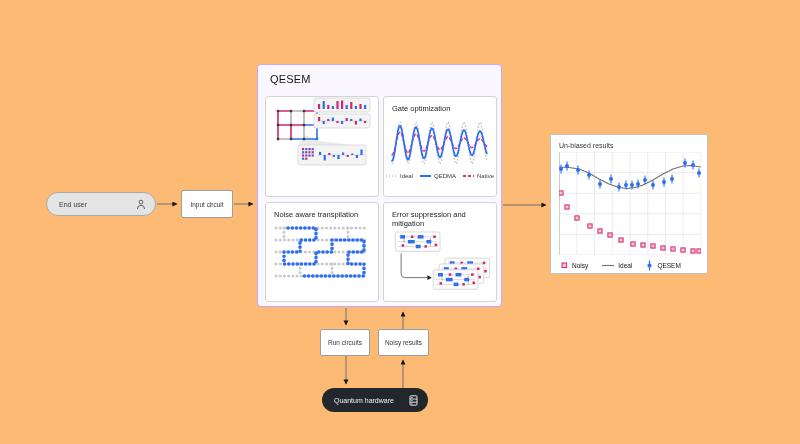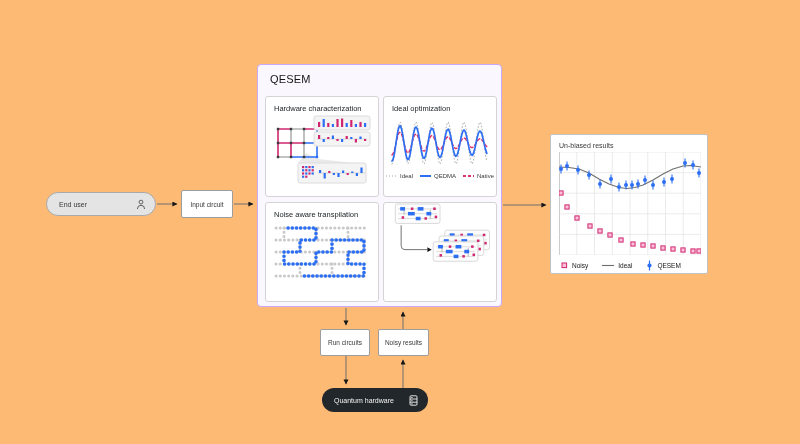--- a/index.html
+++ b/index.html
@@ -74,21 +74,20 @@
   </div>
 
   <div class="abs node-box box-input">
     <span>Input circuit</span>
   </div>
 
   <div class="abs qesem">
     <div class="qesem-title">QESEM</div>
 
     <div class="panel p1">
-      <div class="panel-title">Hardware characterization</div>
       <div class="panel-art">
         <svg width="104" height="74" viewBox="0 0 104 74">
 
           <polygon points="36,38 48,44 84,48 28,48" fill="#d9d9d9" opacity="0.55"></polygon>
 
           <g stroke-width="1.6">
             <line x1="8" y1="14" x2="21" y2="14" stroke="#d02670"></line>
             <line x1="21" y1="14" x2="34" y2="14" stroke="#b0b0b0"></line>
             <line x1="34" y1="14" x2="47" y2="14" stroke="#d02670"></line>
             <line x1="8" y1="28" x2="21" y2="28" stroke="#d02670"></line>
@@ -189,21 +188,21 @@
               <rect x="81.2" y="56.5" width="2.2" height="1.5"></rect>
               <rect x="85.8" y="58" width="2.2" height="3"></rect>
               <rect x="90.4" y="52.5" width="2.2" height="5.5"></rect>
             </g>
           </g>
         </svg>
       </div>
     </div>
 
     <div class="panel p2">
-      <div class="panel-title">Ideal optimization</div>
+      <div class="panel-title">Gate optimization</div>
       <div class="panel-art">
         <svg id="gate-svg" width="100" height="56" viewBox="0 0 100 56">
             <path d="M2.0,49.0L3.2,46.7L4.4,40.3L5.6,31.3L6.8,21.5L8.0,13.2L9.2,8.0L10.4,7.3L11.6,11.0L12.8,18.5L14.0,28.0L15.2,37.5L16.4,45.0L17.6,48.7L18.8,48.0L20.0,42.8L21.2,34.5L22.4,24.7L23.6,15.7L24.8,9.3L26.0,7.0L27.2,9.3L28.4,15.7L29.6,24.7L30.8,34.5L32.0,42.8L33.2,48.0L34.4,48.7L35.6,45.0L36.8,37.5L38.0,28.0L39.2,18.5L40.4,11.0L41.6,7.3L42.8,8.0L44.0,13.2L45.2,21.5L46.4,31.3L47.6,40.3L48.8,46.7L50.0,49.0L51.2,46.7L52.4,40.3L53.6,31.3L54.8,21.5L56.0,13.2L57.2,8.0L58.4,7.3L59.6,11.0L60.8,18.5L62.0,28.0L63.2,37.5L64.4,45.0L65.6,48.7L66.8,48.0L68.0,42.8L69.2,34.5L70.4,24.7L71.6,15.7L72.8,9.3L74.0,7.0L75.2,9.3L76.4,15.7L77.6,24.7L78.8,34.5L80.0,42.8L81.2,48.0L82.4,48.7L83.6,45.0L84.8,37.5L86.0,28.0L87.2,18.5L88.4,11.0L89.6,7.3L90.8,8.0L92.0,13.2L93.2,21.5L94.4,31.3L95.6,40.3L96.8,46.7" fill="none" stroke="#a4a4a4" stroke-width="0.9" stroke-dasharray="0.9 2.4" stroke-linecap="round" stroke-linejoin="round"></path>
             <path d="M2.0,40.0L3.2,38.5L4.4,34.9L5.6,29.8L6.8,24.5L8.0,20.1L9.2,17.5L10.4,17.3L11.6,19.3L12.8,23.2L14.0,28.0L15.2,32.7L16.4,36.2L17.6,37.9L18.8,37.4L20.0,34.9L21.2,31.0L22.4,26.5L23.6,22.5L24.8,19.8L26.0,19.0L27.2,20.1L28.4,22.8L29.6,26.6L30.8,30.6L32.0,34.0L33.2,35.9L34.4,36.1L35.6,34.5L36.8,31.6L38.0,28.0L39.2,24.5L40.4,21.8L41.6,20.6L42.8,20.9L44.0,22.8L45.2,25.8L46.4,29.1L47.6,32.1L48.8,34.2L50.0,34.8L51.2,34.0L52.4,31.9L53.6,29.0L54.8,26.0L56.0,23.5L57.2,22.0L58.4,21.9L59.6,23.1L60.8,25.3L62.0,28.0L63.2,30.7L64.4,32.7L65.6,33.6L66.8,33.3L68.0,31.9L69.2,29.7L70.4,27.2L71.6,24.9L72.8,23.4L74.0,22.9L75.2,23.5L76.4,25.1L77.6,27.2L78.8,29.5L80.0,31.4L81.2,32.5L82.4,32.6L83.6,31.7L84.8,30.1L86.0,28.0L87.2,26.0L88.4,24.5L89.6,23.8L90.8,24.0L92.0,25.1L93.2,26.7L94.4,28.6L95.6,30.3L96.8,31.5" fill="none" stroke="#e0326e" stroke-width="1.4" stroke-dasharray="3 2.4" stroke-linecap="round" stroke-linejoin="round"></path>
             <path d="M2.0,46.0L3.2,44.0L4.4,38.5L5.6,30.8L6.8,22.6L8.0,15.6L9.2,11.4L10.4,10.9L11.6,14.1L12.8,20.2L14.0,28.0L15.2,35.7L16.4,41.6L17.6,44.6L18.8,43.9L20.0,39.7L21.2,33.1L22.4,25.4L23.6,18.4L24.8,13.5L26.0,11.9L27.2,13.7L28.4,18.6L29.6,25.5L30.8,32.9L32.0,39.1L33.2,42.9L34.4,43.3L35.6,40.5L36.8,35.0L38.0,28.0L39.2,21.1L40.4,15.8L41.6,13.2L42.8,13.8L44.0,17.5L45.2,23.4L46.4,30.3L47.6,36.6L48.8,41.0L50.0,42.5L51.2,40.8L52.4,36.4L53.6,30.2L54.8,23.6L56.0,18.0L57.2,14.7L58.4,14.2L59.6,16.8L60.8,21.7L62.0,28.0L63.2,34.2L64.4,39.0L65.6,41.3L66.8,40.8L68.0,37.4L69.2,32.1L70.4,25.9L71.6,20.3L72.8,16.4L74.0,15.0L75.2,16.5L76.4,20.5L77.6,26.0L78.8,31.9L80.0,36.9L81.2,39.9L82.4,40.3L83.6,38.0L84.8,33.6L86.0,28.0L87.2,22.5L88.4,18.2L89.6,16.1L90.8,16.6L92.0,19.5L93.2,24.3L94.4,29.9L95.6,34.9L96.8,38.4" fill="none" stroke="#2d6ff3" stroke-width="1.7" stroke-dasharray="none" stroke-linecap="round" stroke-linejoin="round"></path>
           </svg>
       </div>
       <div class="mini-legend">
         <span class="item">
             <svg width="11" height="4">
@@ -248,20 +247,21 @@
             <line x1="28" y1="40" x2="28" y2="52"></line>
               <line x1="60" y1="40" x2="60" y2="52"></line>
               <line x1="92" y1="40" x2="92" y2="52"></line>
           </g>
           <path d="M16,4 H44 V16 H28 V28 H12 V40 H44 V28 H60 V16 H92 V28 H76 V40 H92 V52 H32" fill="none" stroke="#2d6ff3" stroke-width="3.6" stroke-dasharray="0.1 4.1" stroke-linecap="round" stroke-linejoin="round"></path>
         </svg>
       </div>
     </div>
 
     <div class="panel p4">
+      <div class="panel-title">Error suppression and mitigation</div>
       <div class="panel-art">
         <svg width="104" height="68" viewBox="0 0 104 70">
           <defs>
             <g id="mcard">
               <rect x="0" y="0" width="46" height="20" rx="2" fill="#fdfdfd" stroke="#d8d8d8"></rect>
               <line x1="3" y1="5" x2="43" y2="5" stroke="#cfcfcf" stroke-width="0.7"></line>
               <line x1="3" y1="10" x2="43" y2="10" stroke="#cfcfcf" stroke-width="0.7"></line>
               <line x1="3" y1="15" x2="43" y2="15" stroke="#cfcfcf" stroke-width="0.7"></line>
               <line x1="9" y1="4" x2="9" y2="11" stroke="#9a9a9a" stroke-width="0.7"></line>
               <line x1="36" y1="6" x2="36" y2="15" stroke="#9a9a9a" stroke-width="0.7"></line>

